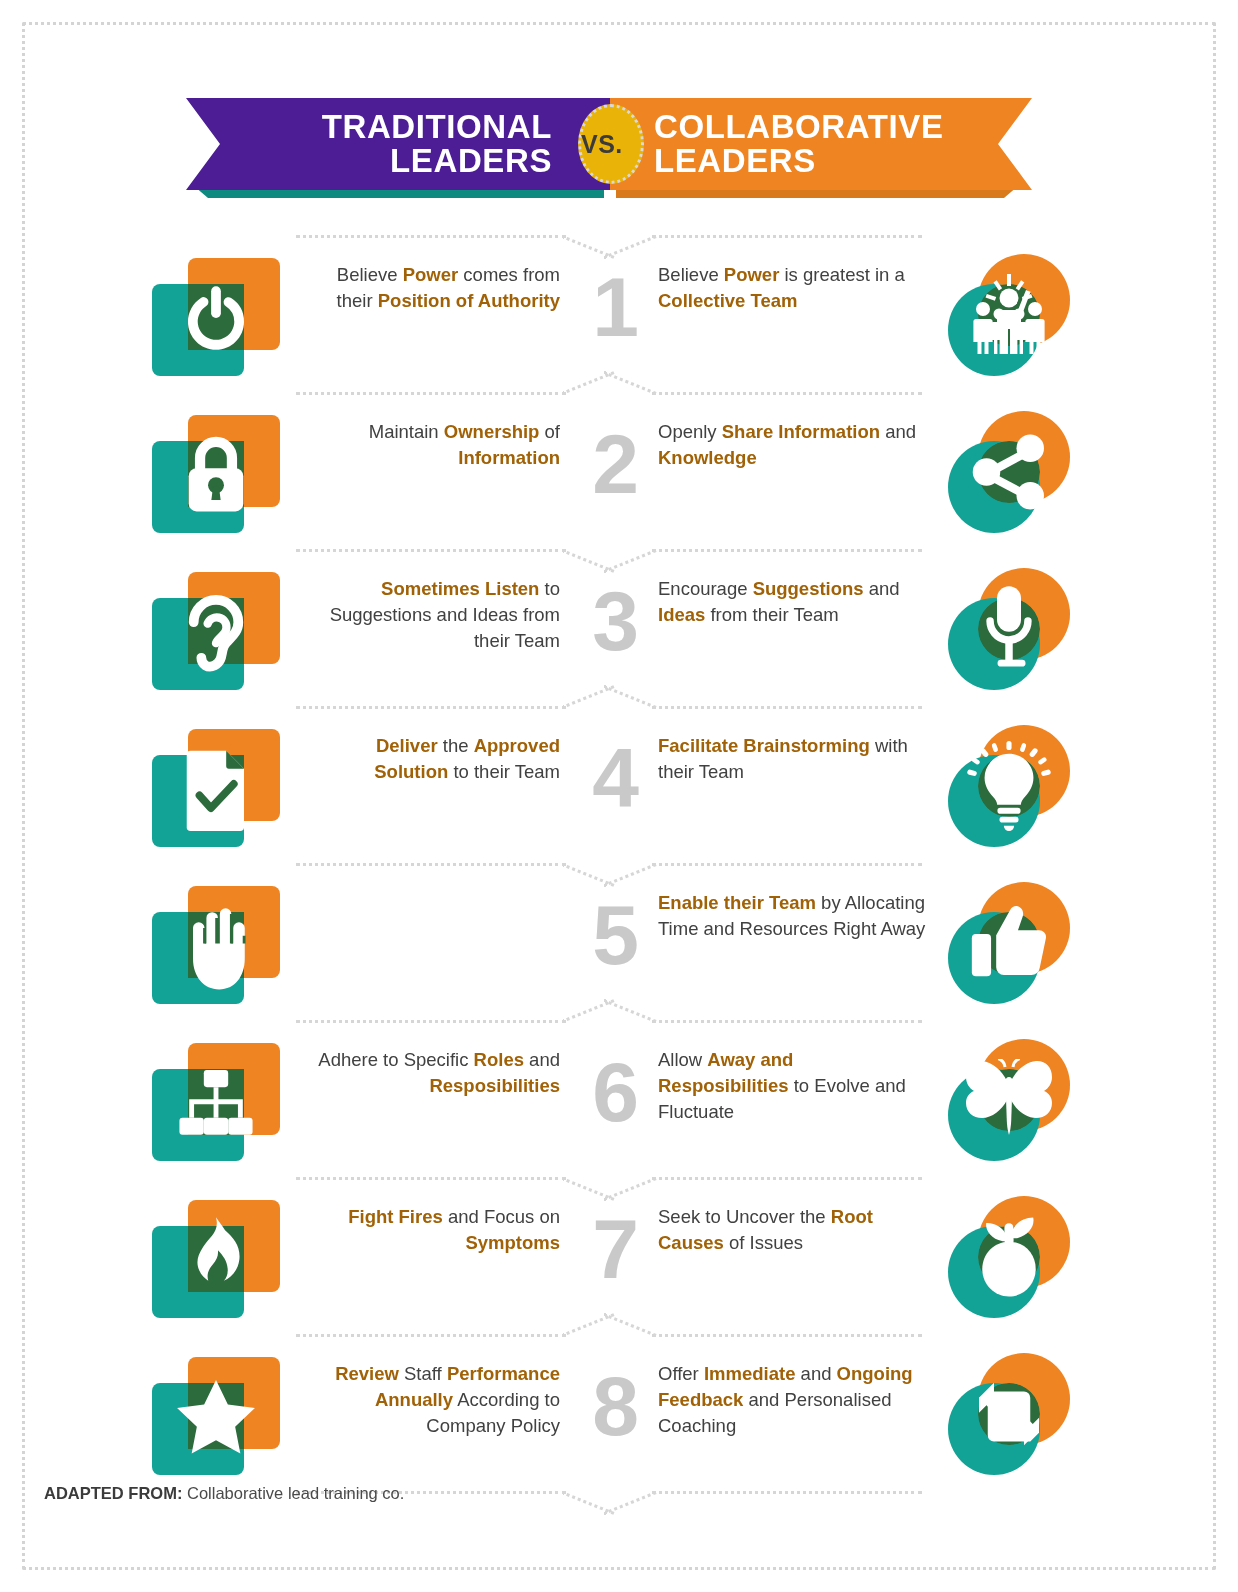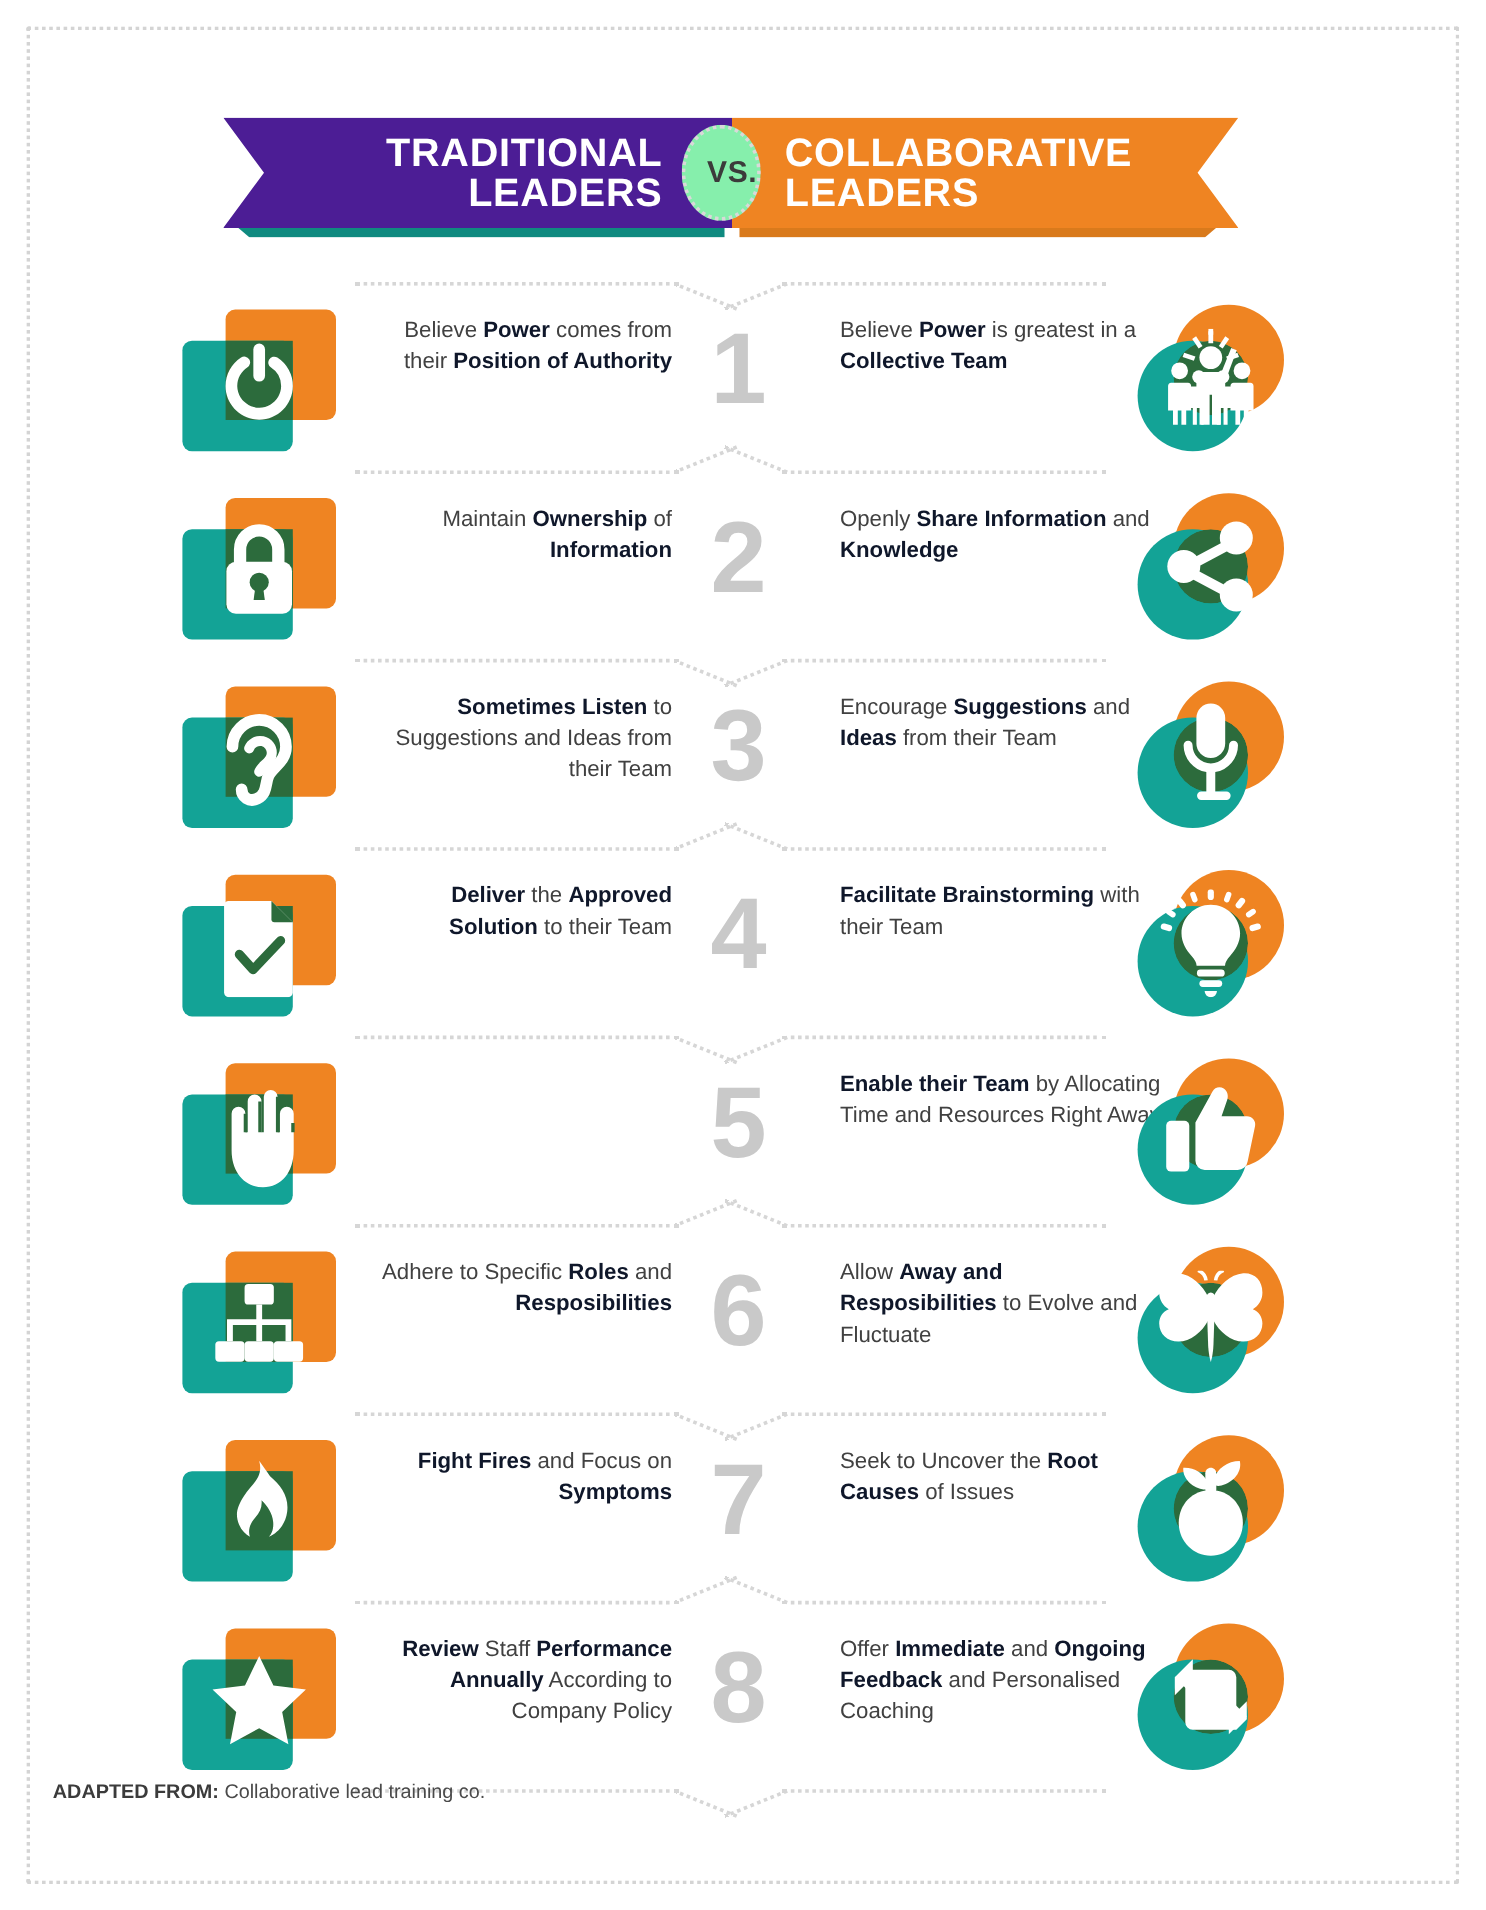--- a/index.html
+++ b/index.html
@@ -59,26 +59,26 @@
     line-height:1.03;
     letter-spacing:0.6px;
     font-stretch:condensed;
     text-transform:uppercase;
   }
   .ribbon-left .ribbon-title{text-align:right;padding-right:58px;}
   .ribbon-right .ribbon-title{text-align:left;padding-left:44px;}
   .ribbon-title span{display:block;}
 
   .vs-badge{
-    position:absolute;left:382px;top:6px;
+    position:absolute;left:392px;top:6px;
     width:66px;height:80px;
     border-radius:50%;
-    background:#86efac;
+    background:#eab308;
     border:3px dotted #d9d9d9;
-    display:flex;align-items:center;justify-content:flex-end;
+    display:flex;align-items:center;justify-content:flex-start;
     box-sizing:border-box;
     z-index:5;
   }
   .vs-badge .vs-text{
     font-size:25px;font-weight:bold;color:#3b3b3b;letter-spacing:0.5px;
   }
 
   
   .rows{
     position:absolute;left:0;top:236px;width:1238px;
@@ -122,25 +122,25 @@
   .icon-right{
     position:absolute;left:948px;top:18px;width:122px;height:122px;
   }
 
   .text-left{
     position:absolute;left:300px;top:26px;width:260px;
     text-align:right;
     font-size:18.5px;line-height:26px;color:#414141;
   }
   .text-right{
-    position:absolute;left:700px;top:26px;width:270px;
+    position:absolute;left:658px;top:26px;width:270px;
     text-align:left;
     font-size:18.5px;line-height:26px;color:#414141;
   }
-  .text-left b,.text-right b{font-weight:bold;color:#0f172a;}
+  .text-left b,.text-right b{font-weight:bold;color:#a16207;}
 
   .num{
     position:absolute;left:565px;top:16px;width:100px;
     text-align:center;
     font-size:84px;line-height:110px;
     font-weight:bold;
     color:#c9c9c9;
     letter-spacing:-1px;
   }
 

